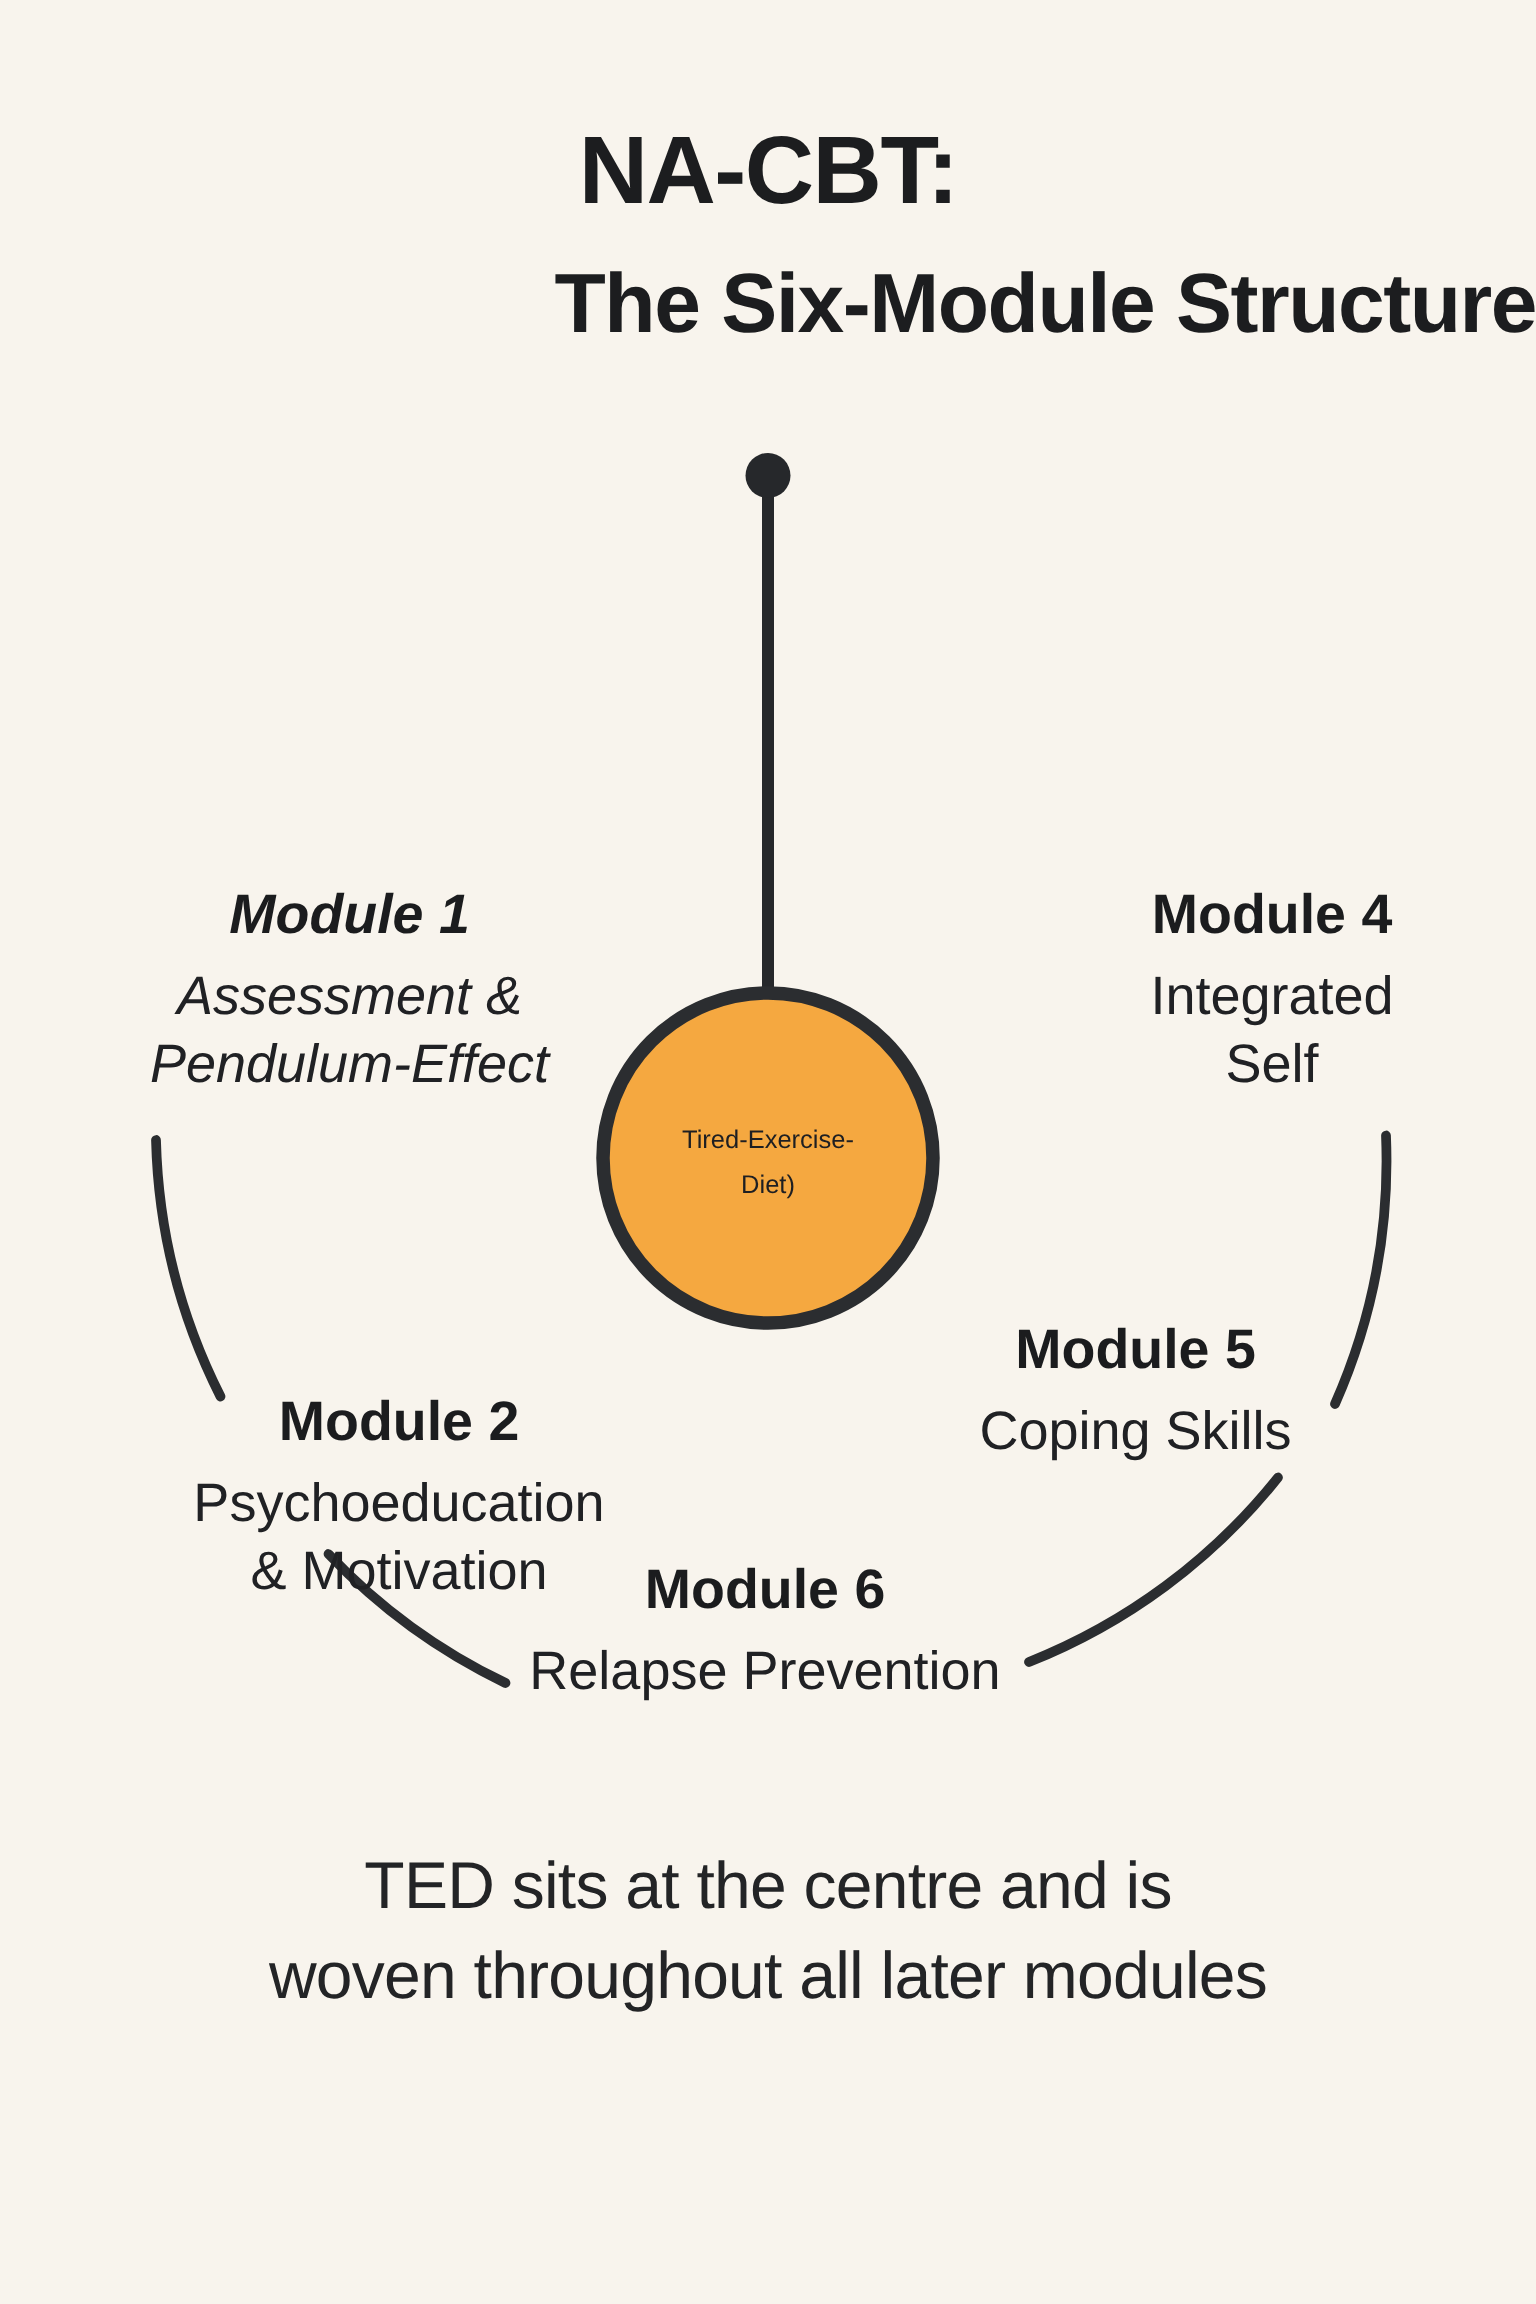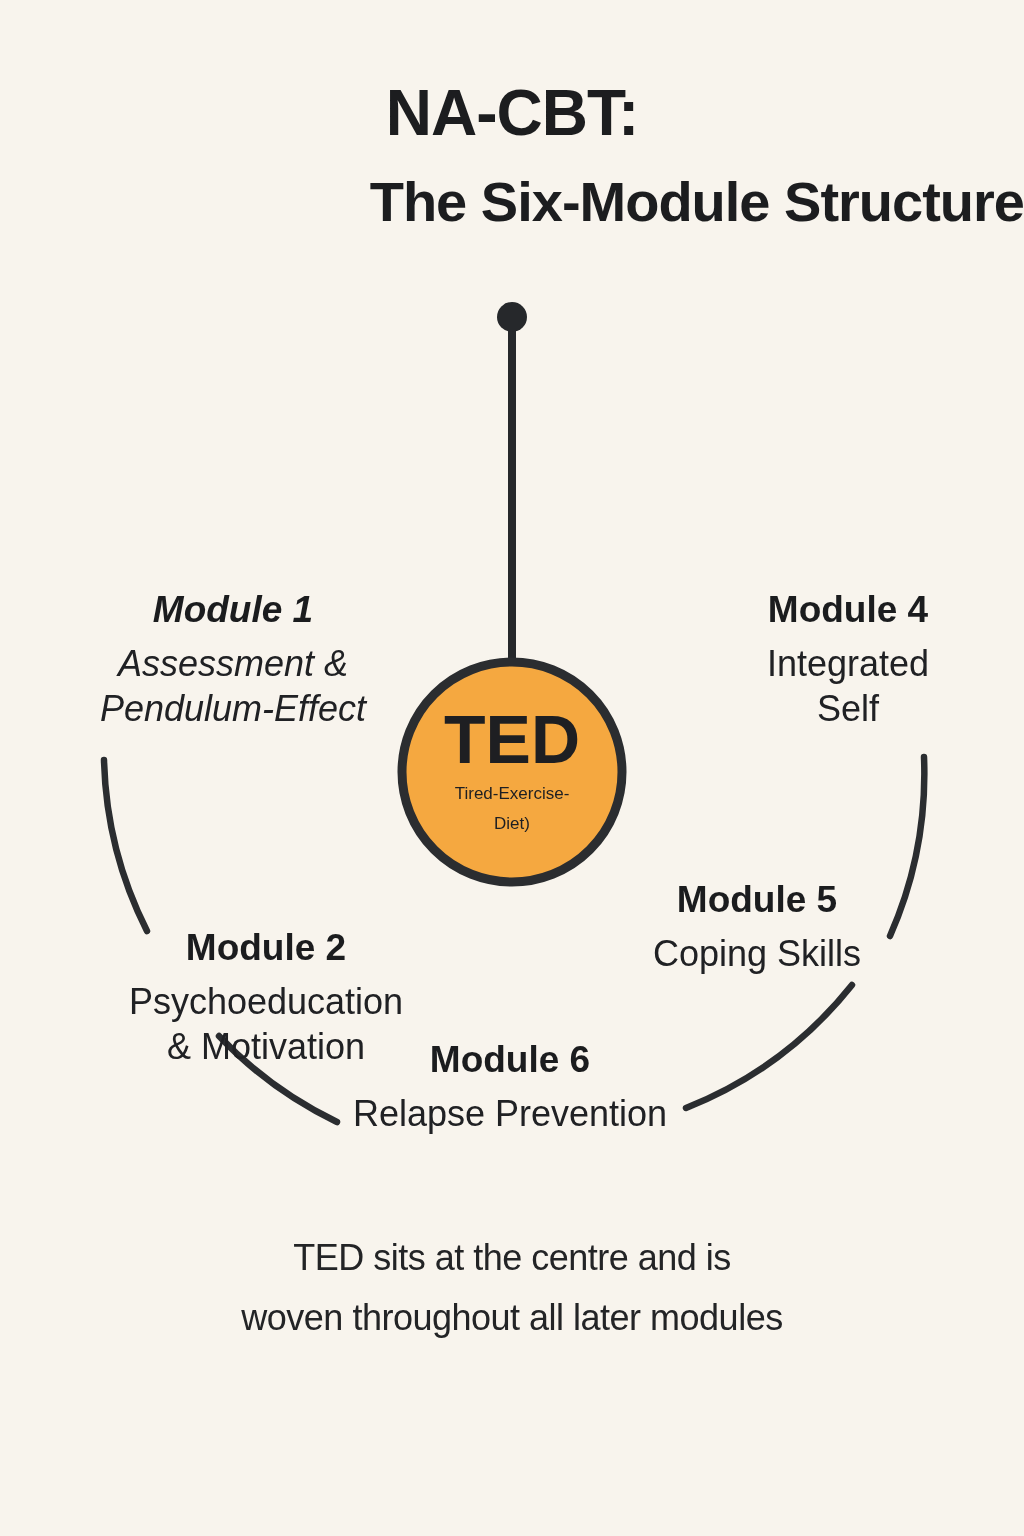--- a/index.html
+++ b/index.html
@@ -29,21 +29,21 @@
   .module{position:absolute;text-align:center;}
   .module-heading{font-weight:bold;font-size:37px;line-height:44px;color:#1B1C1E;}
   .module-name{font-size:36px;line-height:45px;margin-top:9px;white-space:pre-line;color:#202124;}
   .pos-m1{left:43px;top:588px;width:380px;font-style:italic;}
   .pos-m4{left:658px;top:588px;width:380px;}
   .pos-m2{left:76px;top:926px;width:380px;}
   .pos-m5{left:567px;top:878px;width:380px;}
   .pos-m6{left:285px;top:1038px;width:450px;}
   
   .caption{position:absolute;left:0;right:0;top:1228px;text-align:center;
-           font-size:36px;line-height:60px;letter-spacing:-0.5px;
+           font-size:44px;line-height:60px;letter-spacing:-0.5px;
            white-space:pre-line;color:#232426;}
 </style>
 </head>
 <body>
 
 <div class="canvas">
 
   <header class="title">
     <div class="title-line1">NA-CBT:</div>
     <div class="title-line2">The Six-Module Structure</div>
@@ -53,21 +53,20 @@
     <path class="arc" d="M 104 760 A 402 402 0 0 0 147 931"></path>
     <path class="arc" d="M 219 1036 A 402 402 0 0 0 337 1122"></path>
     <path class="arc" d="M 686 1108 A 402 402 0 0 0 852 985"></path>
     <path class="arc" d="M 890 936 A 402 402 0 0 0 924 757"></path>
     <line class="pendulum-rod" x1="512" y1="318" x2="512" y2="668"></line>
     <circle class="pivot" cx="512" cy="317" r="15"></circle>
     <circle class="ted-circle" cx="512" cy="772" r="110" fill="#F5A840"></circle>
   </svg>
 
   <div class="ted-text">
-    <div class="ted-acronym">TED</div>
     <div class="ted-expansion">Tired-Exercise-
 Diet)</div>
   </div>
 
   <div class="module pos-m1">
     <div class="module-heading">Module 1</div>
     <div class="module-name">Assessment &amp;
 Pendulum-Effect</div>
   </div>
 

